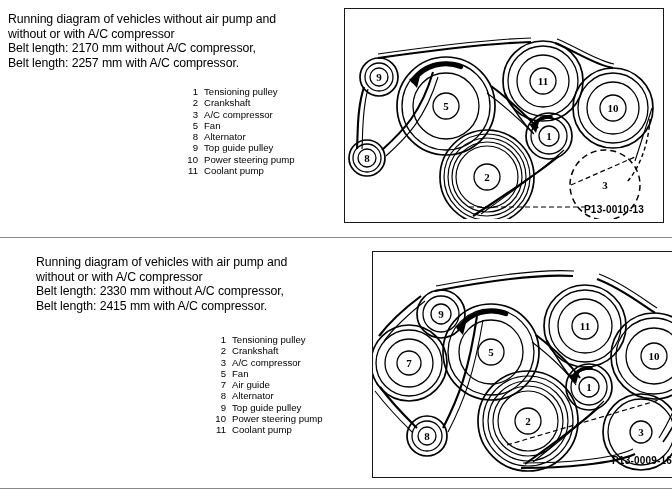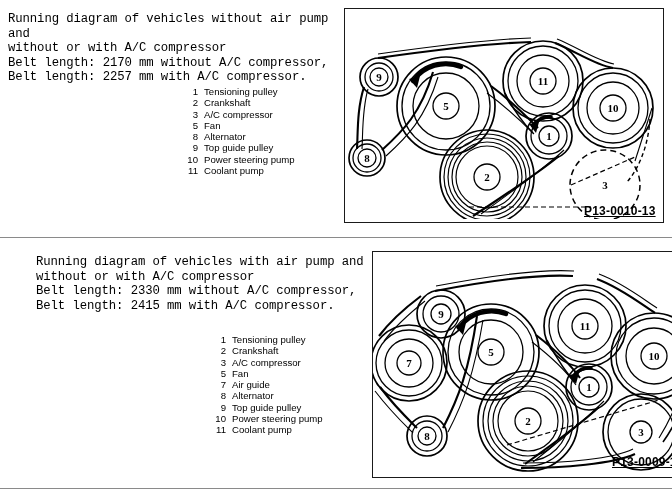--- a/index.html
+++ b/index.html
@@ -5,29 +5,29 @@
   html,body{margin:0;padding:0;background:#ffffff;}
   body{width:672px;height:491px;position:relative;overflow:hidden;
        font-family:"Liberation Sans",sans-serif;color:#000;}
   .panel{position:absolute;left:0;width:672px;}
   #panel-top{top:0;height:237px;}
   #panel-bottom{top:239px;height:252px;margin-left:28px;}
   .divider{position:absolute;left:0;width:672px;height:1px;background:#8a8a8a;}
   #divider-mid{top:237px;}
   #divider-bottom{top:488px;}
   .text-col{position:absolute;left:8px;width:330px;}
-  .title{font-size:12.3px;line-height:14.6px;white-space:pre-line;letter-spacing:-0.1px;font-family:Liberation Mono, monospace;}
+  .title{font-size:12.3px;line-height:14.6px;white-space:pre-line;letter-spacing:-0.1px;}
   .legend{position:absolute;font-size:9.6px;line-height:11.3px;}
   .legend table{border-collapse:collapse;}
   .legend td{padding:0;vertical-align:top;line-height:11.3px;}
   .legend td.num{text-align:right;width:20px;padding-right:6px;}
   .diagram{position:absolute;background:#fff;border:1.6px solid #1a1a1a;}
   .diagram svg{display:block;}
-  .refcode{position:absolute;font-size:12px;font-weight:bold;letter-spacing:0.2px;
-           font-family:"Liberation Sans",sans-serif;text-decoration:underline;}
+  .refcode{position:absolute;font-size:10px;font-weight:bold;letter-spacing:0.2px;
+           font-family:"Liberation Sans",sans-serif;}
   text.pn{font-family:"Liberation Serif",serif;font-weight:bold;
           text-anchor:middle;dominant-baseline:central;}
 </style>
 </head>
 <body>
 
 <div class="panel" id="panel-top">
 
   <div class="text-col" style="top:12px;">
     <div class="title">Running diagram of vehicles without air pump and

